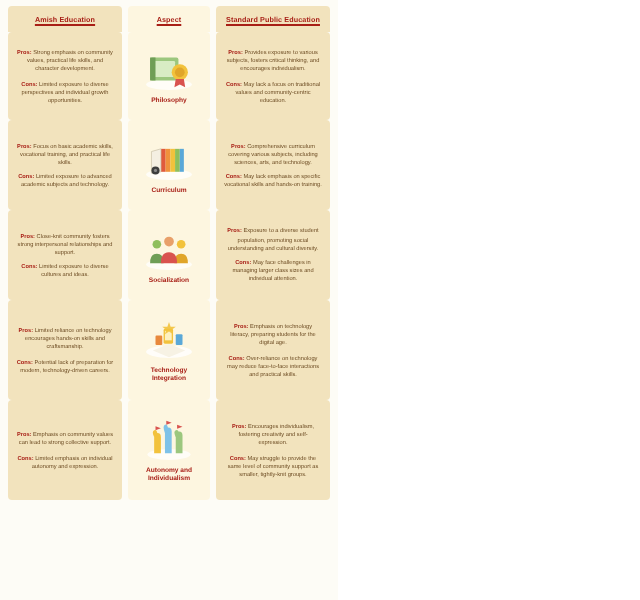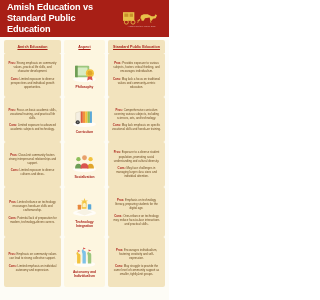--- a/index.html
+++ b/index.html
@@ -103,36 +103,20 @@
   .r2 .col-left, .r2 .col-right { min-height:45px; }
   .r3 .col-left, .r3 .col-right { min-height:45px; }
   .r4 .col-left, .r4 .col-right { min-height:50px; }
   .r5 .col-left, .r5 .col-right { min-height:50px; }
 </style>
 </head>
 <body>
 
 <div class="page">
 
-  <div class="header">
-    <div class="header-title">Amish Education vs
-Standard Public Education</div>
-    <div class="logo">
-      <svg viewBox="0 0 60 22" width="40" height="15">
-        <rect x="3" y="3" width="17" height="13" fill="#e8c04a"></rect>
-        <rect x="5" y="5" width="6" height="5" fill="#c8902a"></rect>
-        <rect x="13" y="5" width="5" height="5" fill="#c8902a"></rect>
-        <circle cx="8" cy="18" r="3" fill="none" stroke="#e8c04a" stroke-width="1.2"></circle>
-        <circle cx="18" cy="18" r="3" fill="none" stroke="#e8c04a" stroke-width="1.2"></circle>
-        <path d="M24 16 L28 16 L30 8 L34 6 L40 6 L46 9 L50 9 L52 6 L54 8 L52 12 L48 13 L46 16 L44 16 L43 11 L36 12 L34 16 L31 16 L30 12 Z" fill="#e8c04a"></path>
-        <path d="M26 16 L25 19 M44 16 L45 19" stroke="#e8c04a" stroke-width="1"></path>
-      </svg>
-      <div class="logo-text">Amish Furniture Mall of Ohio</div>
-    </div>
-  </div>
 
   <div class="table">
 
     <div class="row hrow">
       <div class="col col-left hcell">
         <span>Amish Education</span>
       </div>
       <div class="col col-mid hcell">
         <span>Aspect</span>
       </div>

